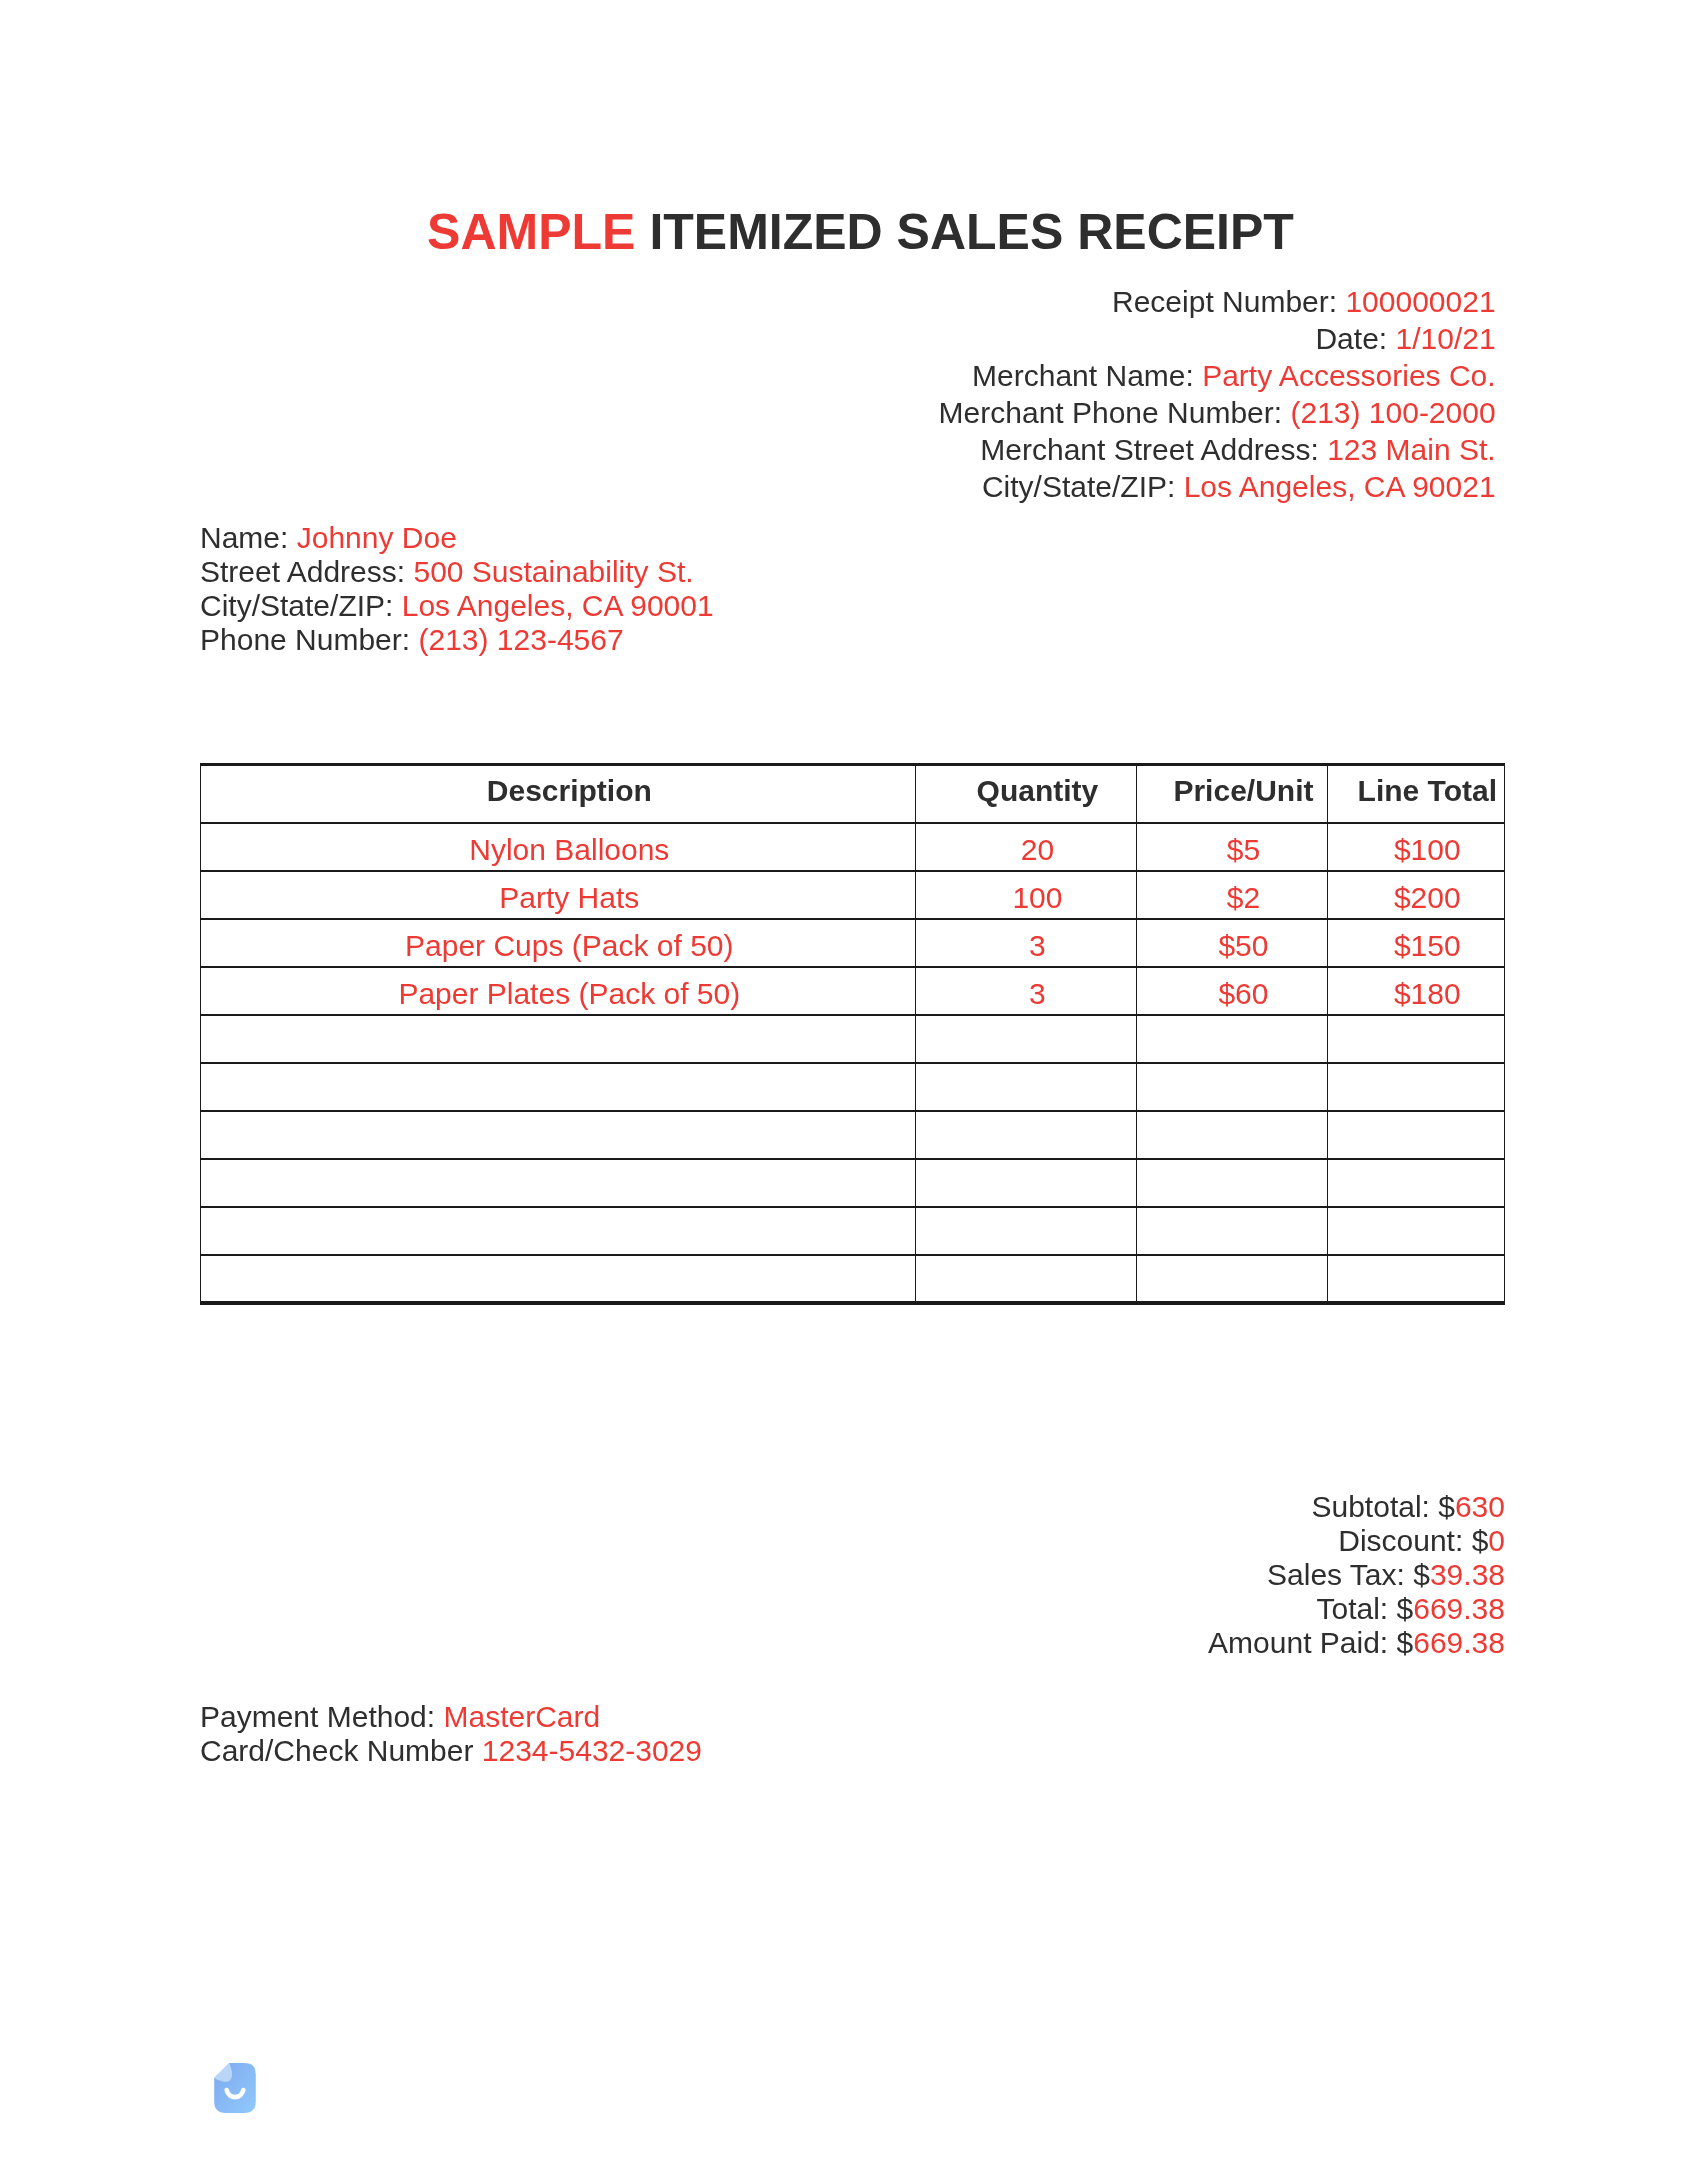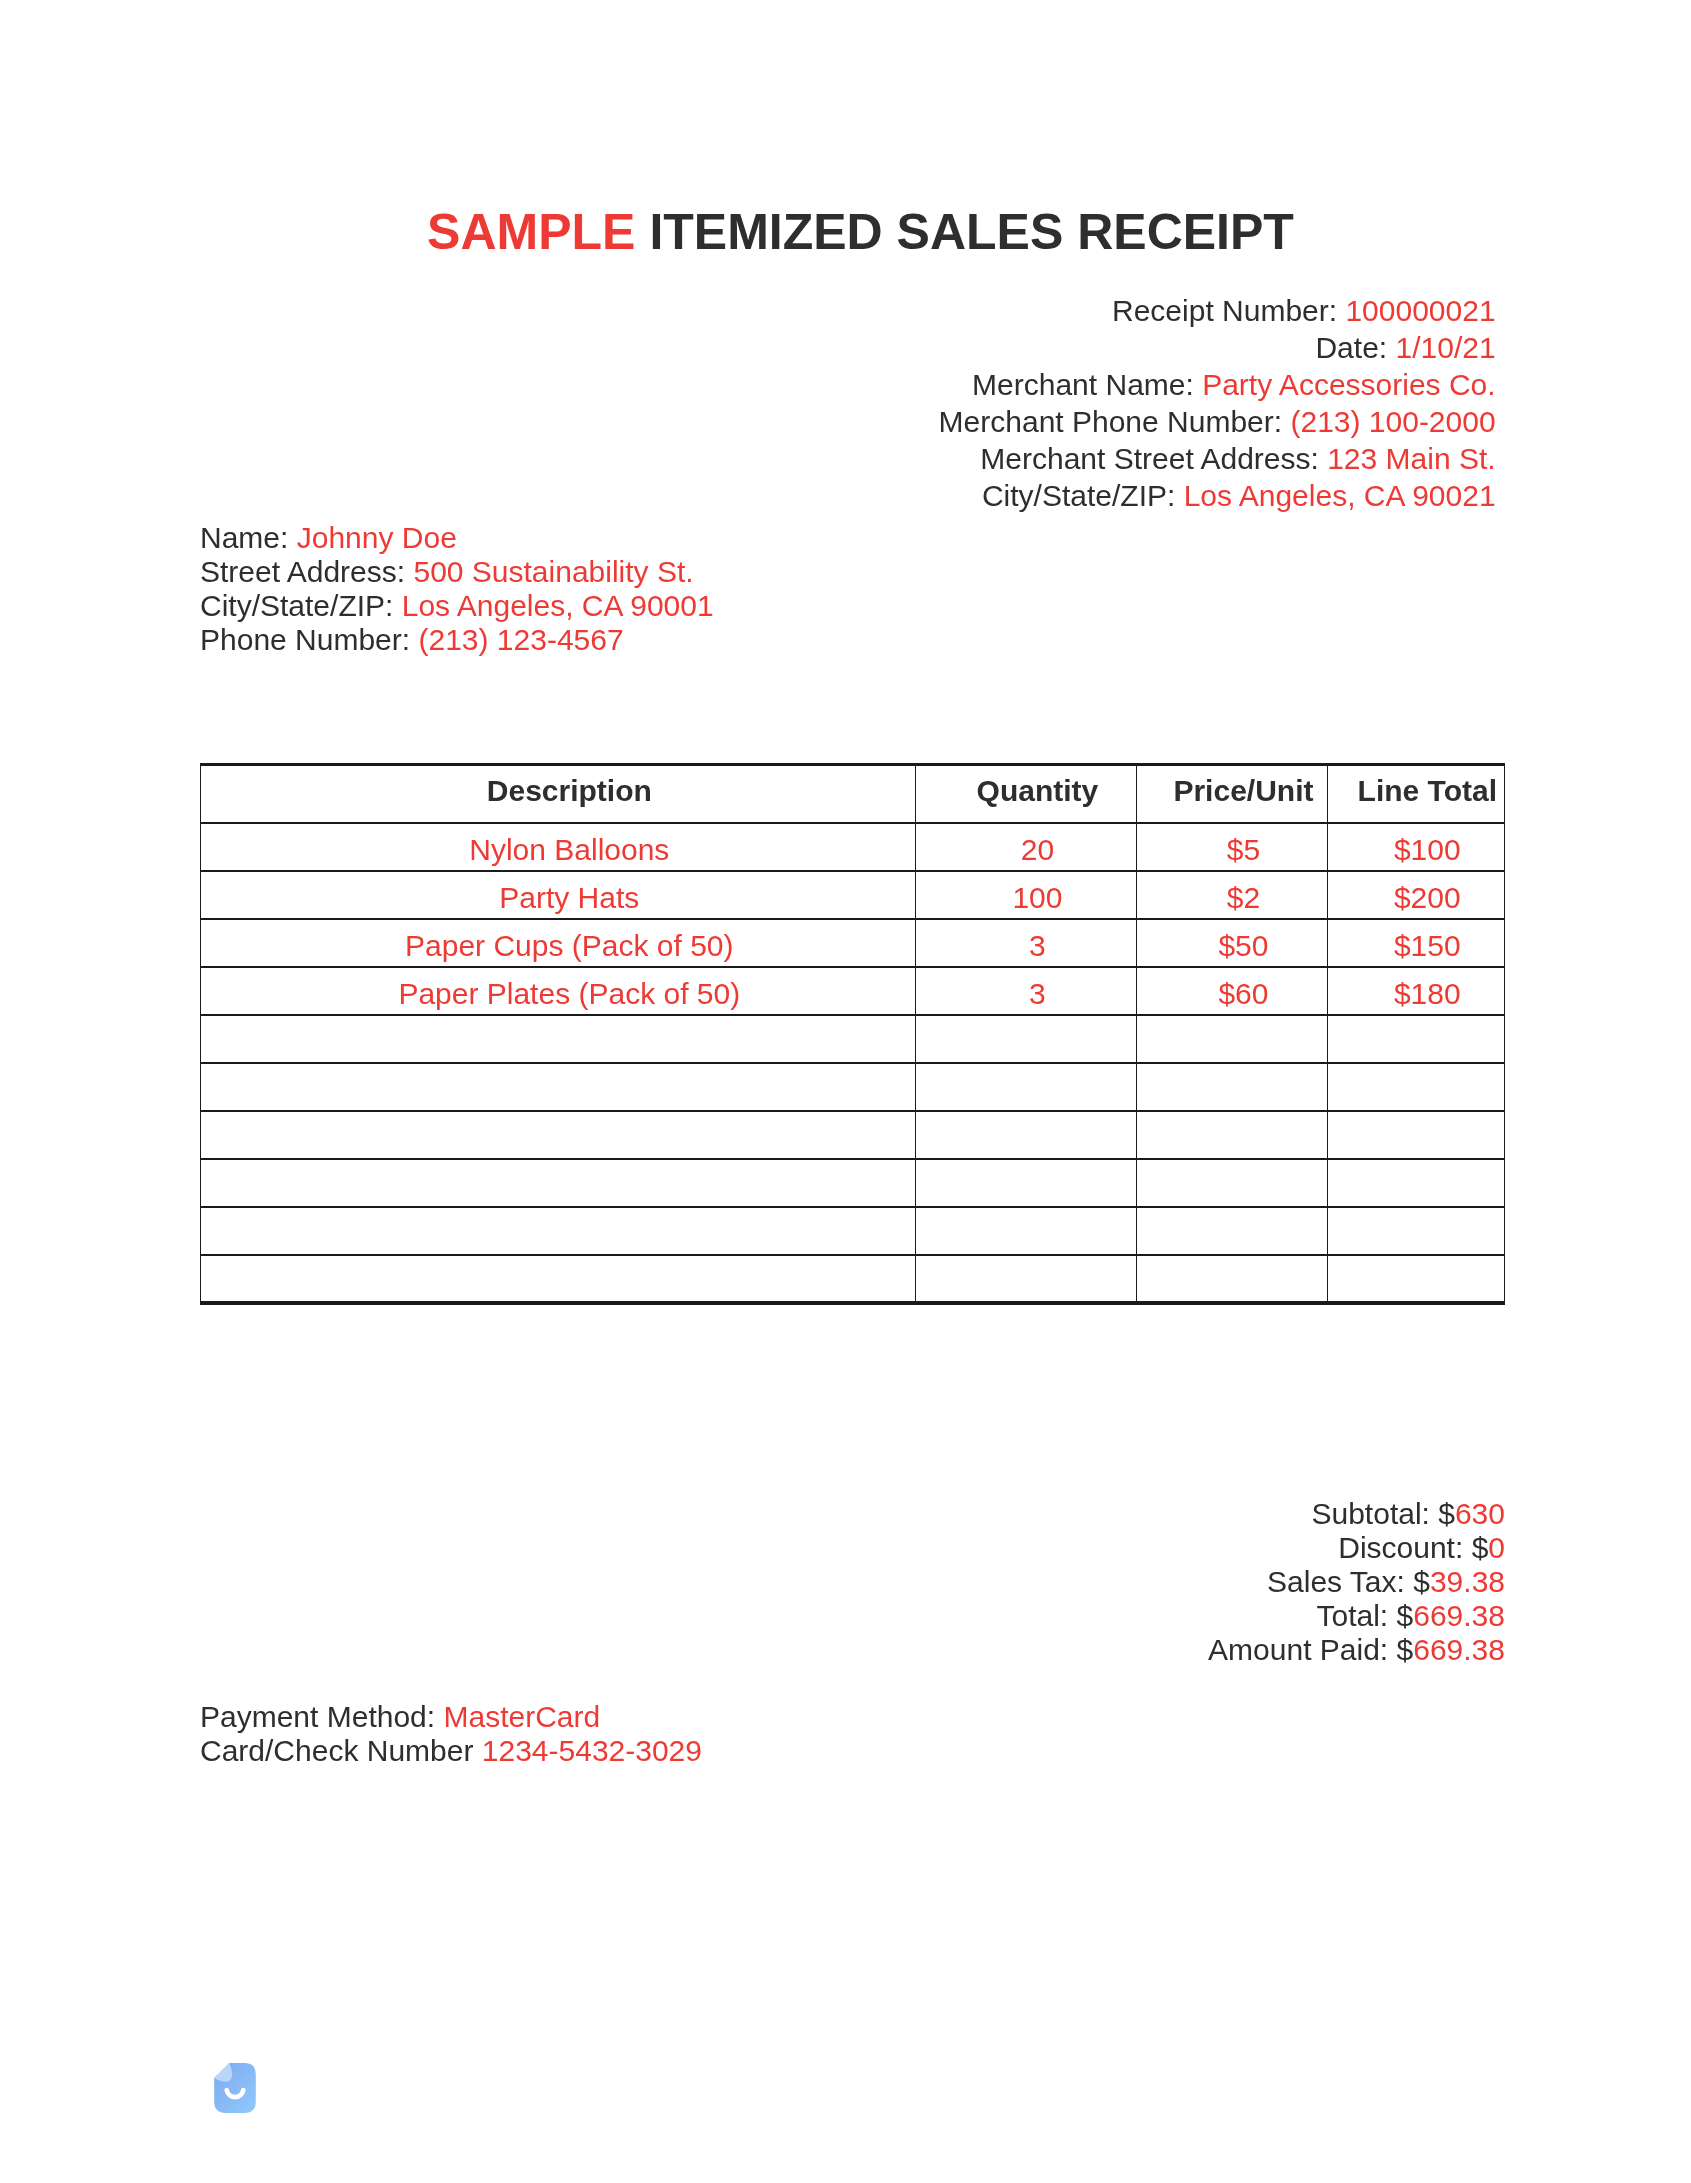--- a/index.html
+++ b/index.html
@@ -23,21 +23,21 @@
   .red{color:var(--accent-red);}
 
   .title{
     position:absolute;top:196px;left:0;width:100%;
     margin:8px;text-align:center;
     font-size:50px;font-weight:bold;line-height:57px;
     white-space:nowrap;
   }
 
   .merchant-block{
-    position:absolute;top:292px;left:0;width:100%;
+    position:absolute;top:283px;left:0;width:100%;
     text-align:right;font-size:30px;line-height:37px;
     padding-right:9.4px;
   }
 
   .soldto-block{
     position:absolute;top:517px;left:0;
     font-size:30px;
   }
   .soldto-heading{font-weight:bold;line-height:35px;}
   .soldto-fields{line-height:34px;margin-top:4.2px;}
@@ -53,21 +53,21 @@
     border-top-width:2.6px;border-bottom-width:2.6px;
     text-align:center;vertical-align:top;
     font-size:30px;line-height:33px;
     overflow:hidden;white-space:nowrap;padding-left:24px;
   }
   .items-table th{height:58px;padding-top:8.3px;font-weight:bold;color:var(--text-dark);}
   .items-table td{height:48px;padding-top:9.4px;color:var(--accent-red);margin-left:48px;}
 
   .totals-block{
     position:absolute;top:1490px;left:0;width:100%;
-    text-align:right;font-size:30px;line-height:34px;margin-top:7px;
+    text-align:right;font-size:30px;line-height:34px;
   }
 
   .payment-block{
     position:absolute;top:1700px;left:0;
     font-size:30px;line-height:34px;
   }
 
   .logo{position:absolute;left:213px;top:2062px;}
 </style>
 </head>

